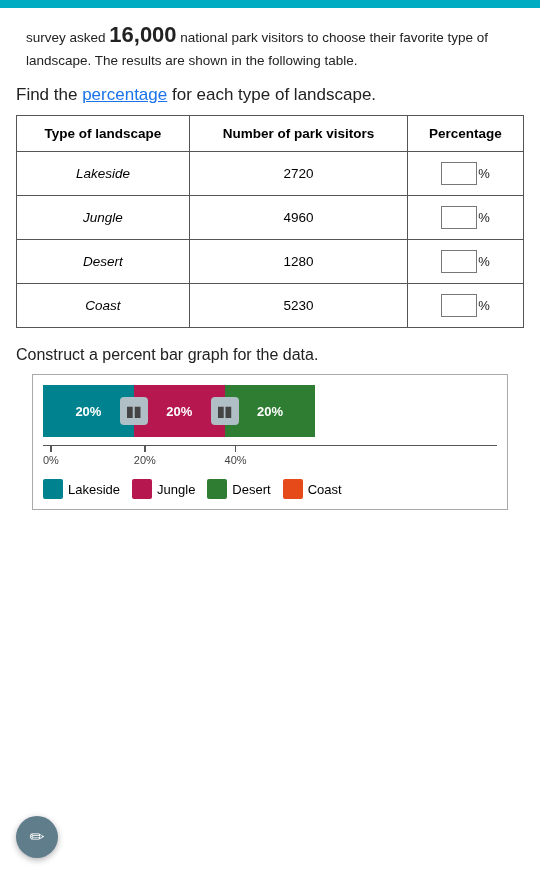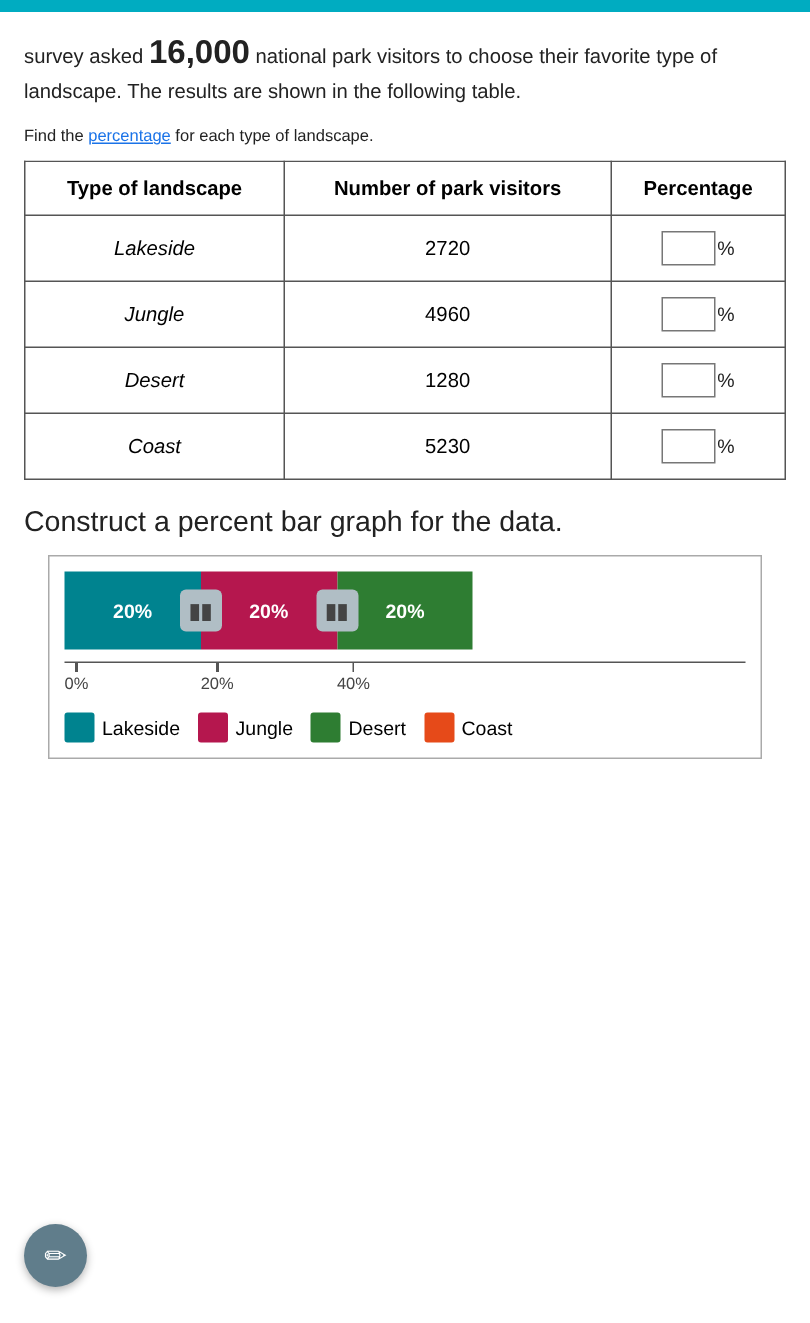--- a/index.html
+++ b/index.html
@@ -13,36 +13,36 @@
 
     
     .header-bar {
       background: #00acc1;
       height: 8px;
       width: 100%;
     }
 
     
     .intro-section {
-      padding: 10px 16px 6px 16px;
+      padding: 10px 16px 6px 26px;
     }
     .intro-section p {
       font-size: 13.5px;
       line-height: 1.5;
       color: #222;
     }
     .intro-section strong {
       font-size: 22px;
       font-weight: bold;
     }
 
     
     .question-line {
       padding: 8px 16px 10px 16px;
-      font-size: 11px;
+      font-size: 17px;
       color: #222;
     }
     .question-line a {
       color: #1a73e8;
       text-decoration: underline;
     }
 
     
     .table-wrapper {
       padding: 0 16px;
@@ -86,21 +86,21 @@
     }
     .pct-sign {
       font-size: 13px;
       color: #222;
       margin-left: 1px;
     }
 
     
     .construct-section {
       padding: 18px 16px 10px 16px;
-      font-size: 19px;
+      font-size: 16px;
       color: #222;
     }
 
     
     .bar-graph-container {
       margin: 0 32px;
       border: 1.5px solid #aaa;
       padding: 10px 0 0 0;
       background: #fff;
       position: relative;

